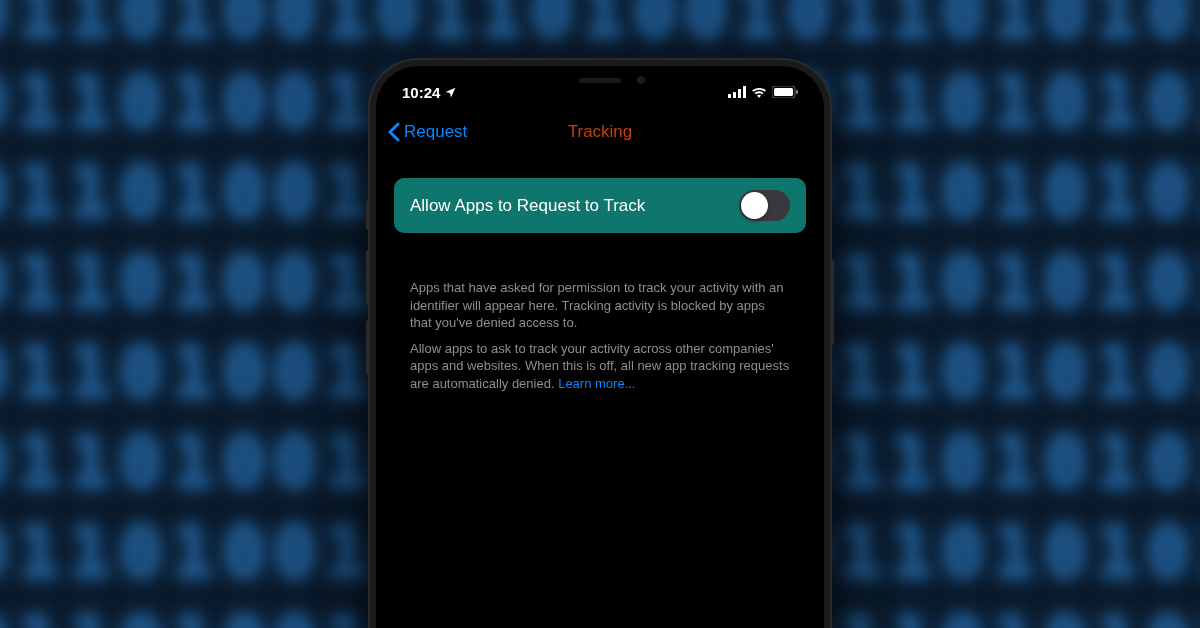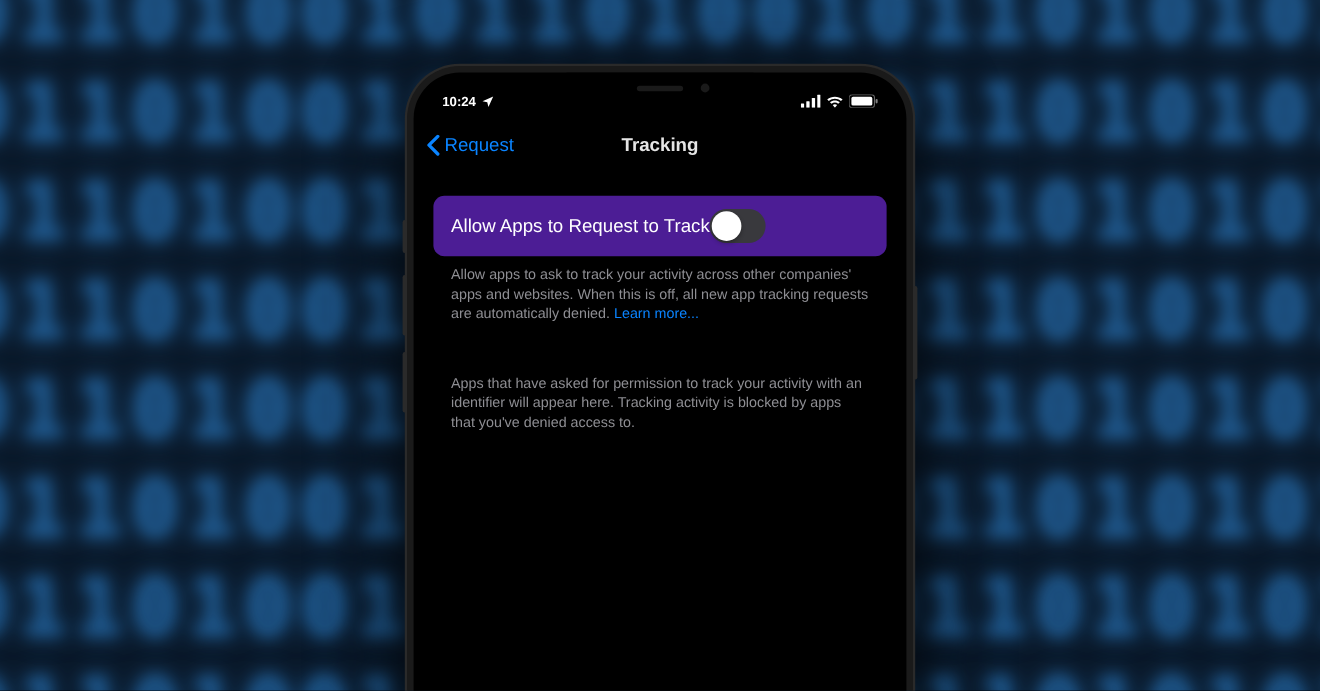--- a/index.html
+++ b/index.html
@@ -105,21 +105,21 @@
       padding: 0 26px;
       padding-top: 8px;
       z-index: 5;
     }
     
     .status-left {
       display: flex;
       align-items: center;
       gap: 4px;
       color: #fff;
-      font-size: 12px;
+      font-size: 15px;
       font-weight: 600;
     }
     
     .status-right {
       display: flex;
       align-items: center;
       gap: 5px;
     }
     
     .nav-bar {
@@ -136,36 +136,36 @@
       gap: 4px;
       color: #0a84ff;
       font-size: 17px;
       cursor: pointer;
     }
     
     .nav-title {
       position: absolute;
       left: 50%;
       transform: translateX(-50%);
-      color: #e5e5e5;
+      color: #c2410c;
       font-size: 17px;
-      font-weight: 700;
+      font-weight: 400;
     }
     
     .content {
       padding: 24px 18px 0 18px;
     }
     
     .setting-row {
-      background: #4c1d95;
+      background: #0f766e;
       border-radius: 10px;
       padding: 12px 16px;
       display: flex;
       align-items: center;
-      justify-content: flex-start;
+      justify-content: space-between;
     }
     
     .setting-label {
       color: #fff;
       font-size: 17px;
     }
     
     .toggle {
       width: 51px;
       height: 31px;
@@ -267,23 +267,23 @@
     </div>
 
     <div class="content">
       <div class="setting-row">
         <span class="setting-label">Allow Apps to Request to Track</span>
         <div class="toggle">
           <div class="toggle-knob"></div>
         </div>
       </div>
 
+      <div class="footer-text second">
+        <span>Apps that have asked for permission to track your activity with an identifier will appear here. Tracking activity is blocked by apps that you've denied access to.</span>
+      </div>
+
       <div class="footer-text">
         <span>Allow apps to ask to track your activity across other companies' apps and websites. When this is off, all new app tracking requests are automatically denied. </span><span class="learn-more">Learn more...</span>
       </div>
-
-      <div class="footer-text second">
-        <span>Apps that have asked for permission to track your activity with an identifier will appear here. Tracking activity is blocked by apps that you've denied access to.</span>
-      </div>
     </div>
 
   </div>
 </div>
 
 </body></html>

